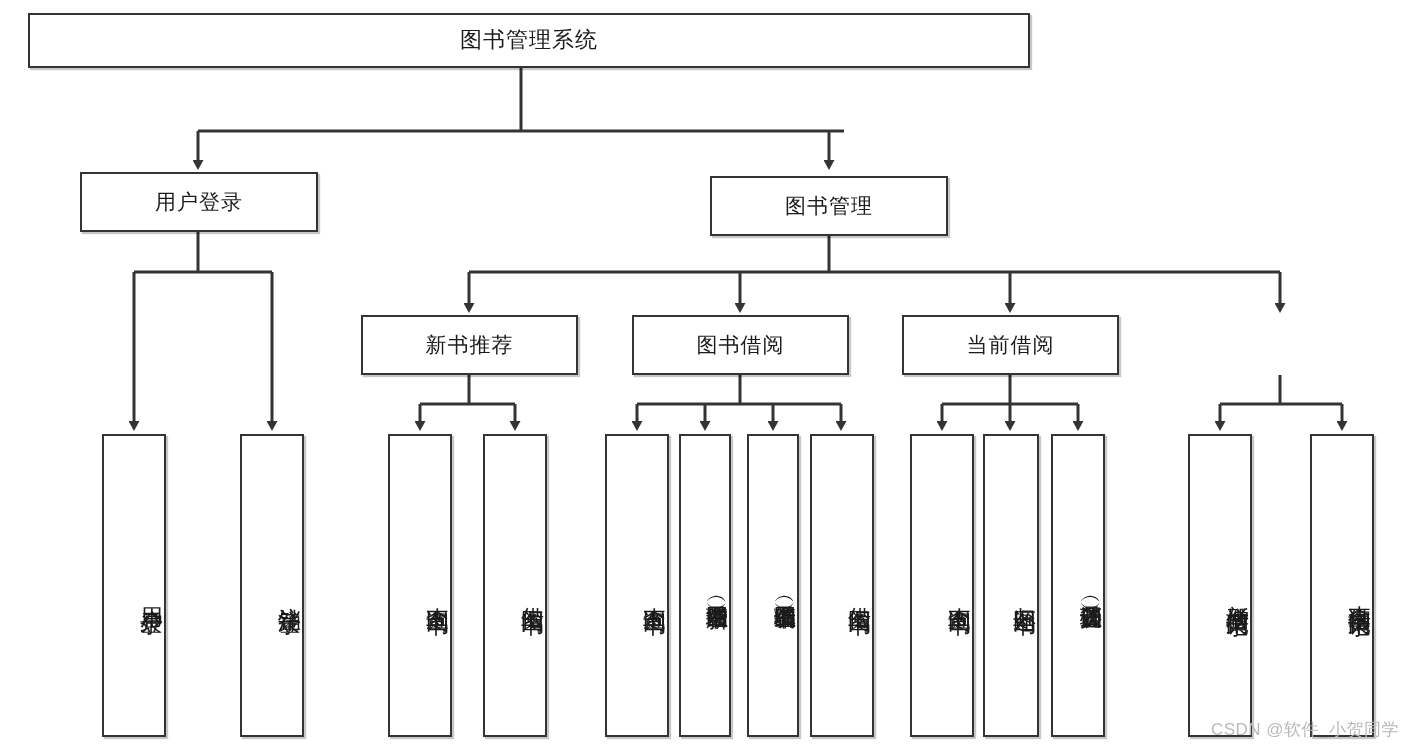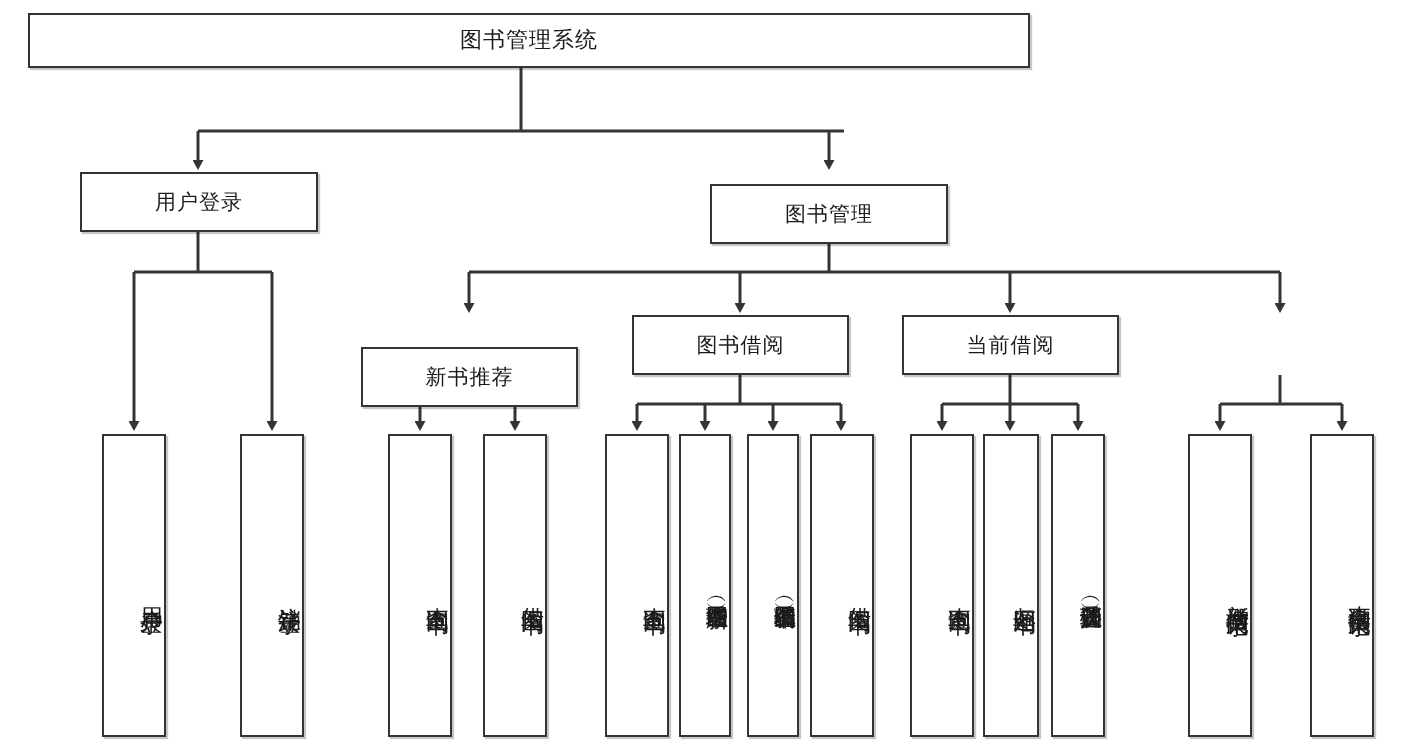--- a/index.html
+++ b/index.html
@@ -124,23 +124,23 @@
       <path d="M1280,375 L1280,404"></path>
       <path d="M1220,404 L1342,404"></path>
       <path d="M1220,404 L1220,422" marker-end="url(#arrow)"></path>
       <path d="M1342,404 L1342,422" marker-end="url(#arrow)"></path>
     </g>
   </svg>
 
   <div class="node h root" style="left:20px; top:13px; width:1002px; height:55px;">图书管理系统</div>
 
   <div class="node h" style="left:80px; top:172px; width:238px; height:60px;">用户登录</div>
-  <div class="node h" style="left:710px; top:184px; width:238px; height:60px;">图书管理</div>
+  <div class="node h" style="left:710px; top:176px; width:238px; height:60px;">图书管理</div>
 
-  <div class="node h" style="left:361px; top:315px; width:217px; height:60px;margin-top:32px;">新书推荐</div>
+  <div class="node h" style="left:361px; top:315px; width:217px; height:60px;">新书推荐</div>
   <div class="node h" style="left:902px; top:315px; width:217px; height:60px;">当前借阅</div>
   <div class="node h" style="left:632px; top:315px; width:217px; height:60px;">图书借阅</div>
 
   <div class="node v" style="left:102px; top:434px; width:64px; height:303px;">
     <span class="vtext">用户登录</span>
   </div>
   <div class="node v" style="left:240px; top:434px; width:64px; height:303px;">
     <span class="vtext">注销登录</span>
   </div>
 
@@ -174,13 +174,14 @@
     <span class="vtext">确认归还（管理员）</span>
   </div>
 
   <div class="node v" style="left:1188px; top:434px; width:64px; height:303px;">
     <span class="vtext">新增借阅记录</span>
   </div>
   <div class="node v" style="left:1310px; top:434px; width:64px; height:303px;">
     <span class="vtext">查询借阅记录</span>
   </div>
 
+  <div class="watermark">CSDN @软件_小贺同学</div>
 </div>
 
 </body></html>

